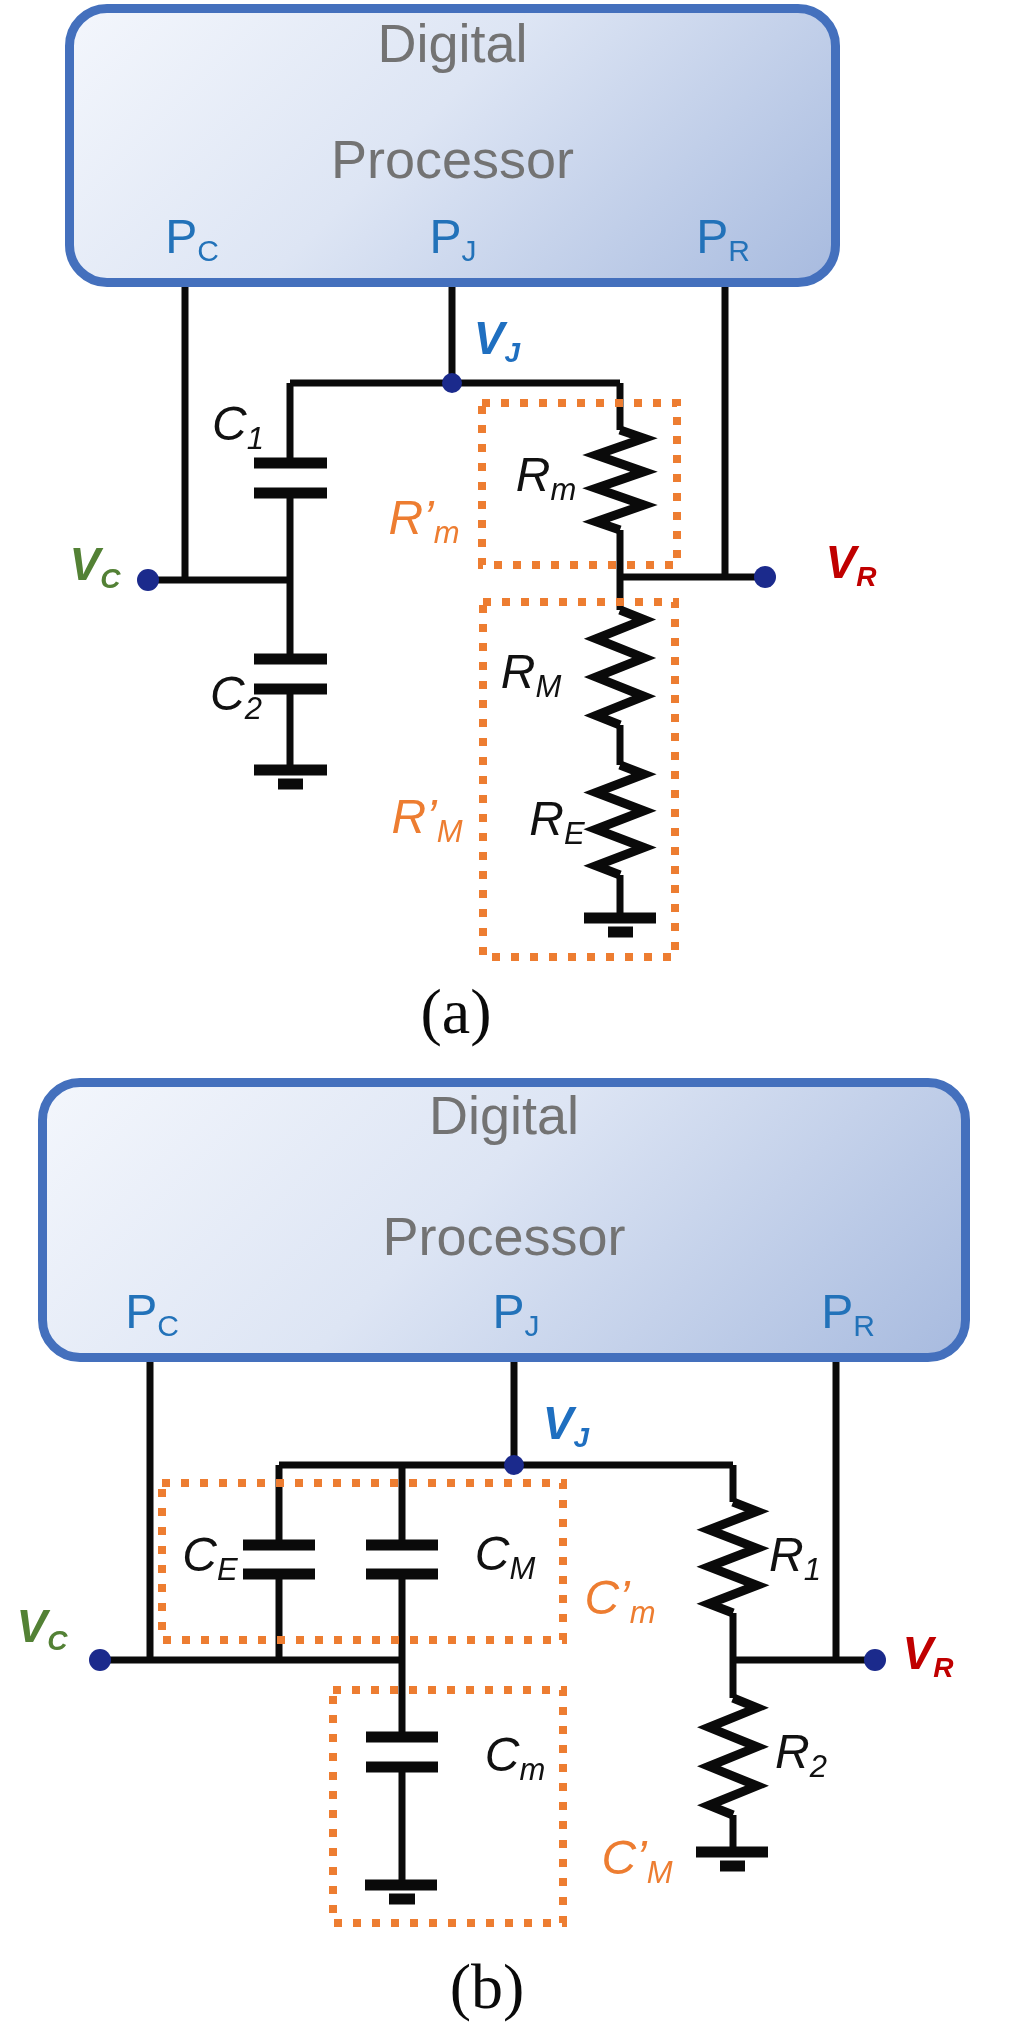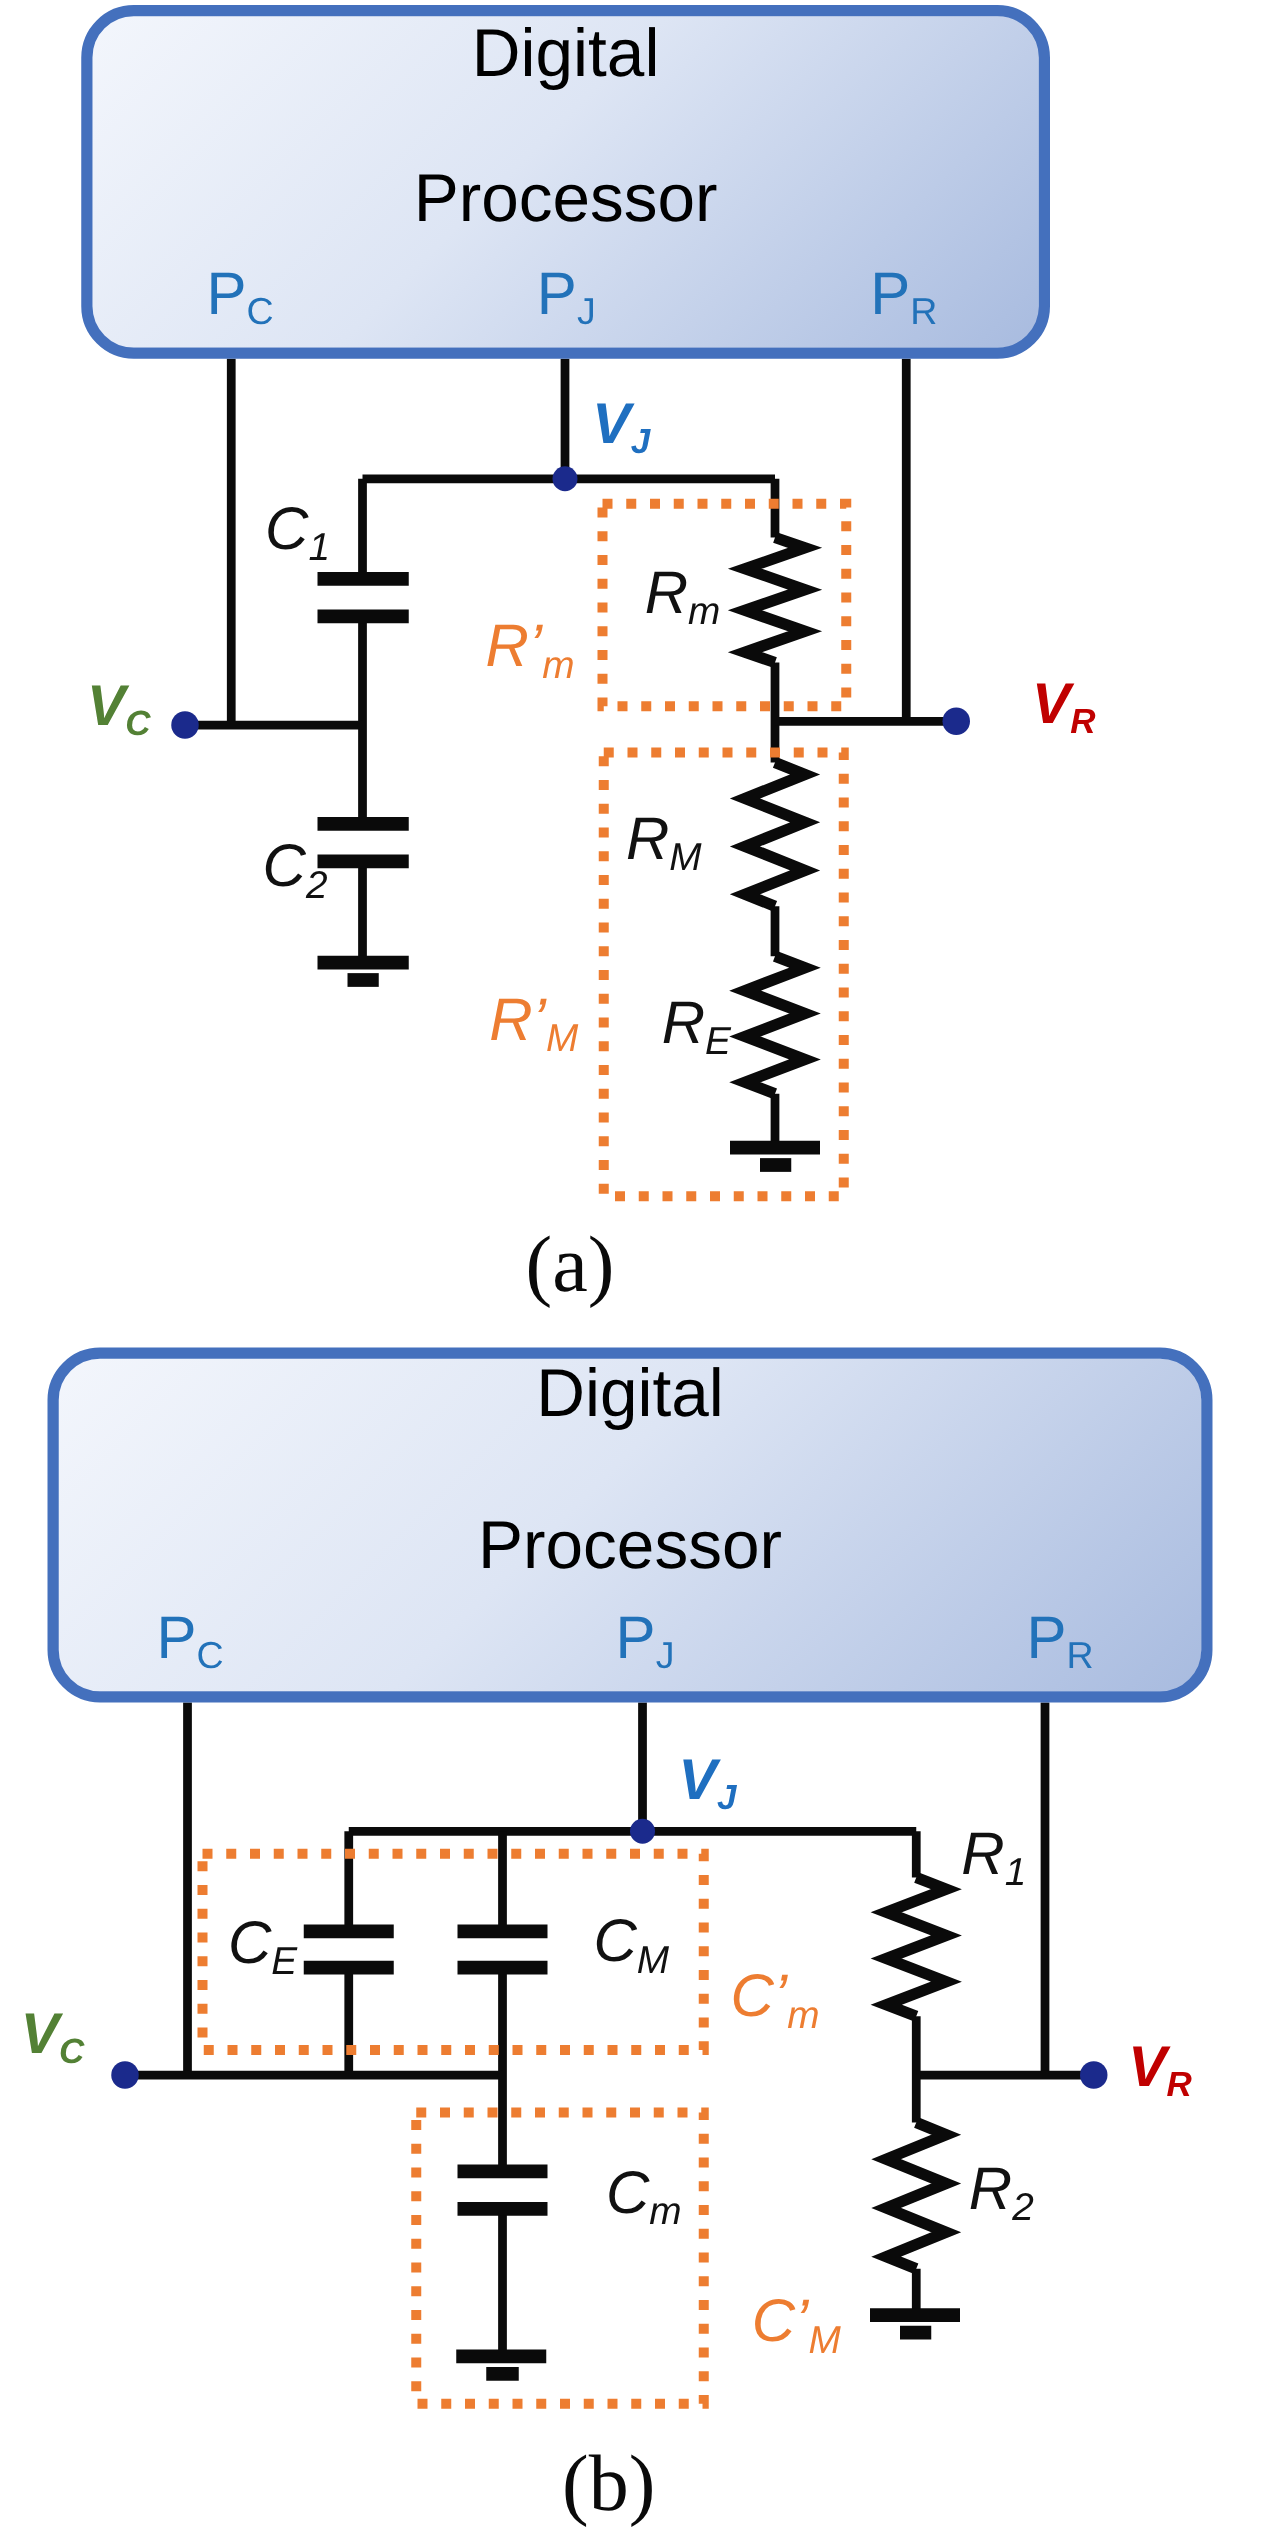--- a/index.html
+++ b/index.html
@@ -4,21 +4,21 @@
 <style>
   html,body{margin:0;padding:0;background:#ffffff;}
   #canvas{position:relative;width:1017px;height:2033px;background:#ffffff;overflow:hidden;
           font-family:"Liberation Sans",sans-serif;}
   svg{position:absolute;left:0;top:0;}
 
   
   .proc-box{position:absolute;border:9px solid #4470bd;border-radius:42px;
             background:linear-gradient(135deg,#f3f6fc 0%,#dde5f4 45%,#a8bbdf 100%);
             box-sizing:border-box;}
-  .proc-title{position:absolute;text-align:center;color:#000000;font-size:54px;line-height:1.18;
+  .proc-title{position:absolute;text-align:center;color:#737373;font-size:54px;line-height:1.18;
               font-weight:400;letter-spacing:0px;}
   .pin{position:absolute;transform:translate(-50%,-50%);color:#2272b9;font-size:48px;font-weight:400;white-space:nowrap;}
   .pin .sb{font-size:30px;vertical-align:-8px;}
 
   
   .clabel{position:absolute;transform:translate(-50%,-50%);font-style:italic;color:#111111;
           font-size:48px;white-space:nowrap;}
   .clabel .sb{font-size:31px;vertical-align:-9px;font-style:italic;}
   .olabel{color:#ed7d31;margin-top:44px;}
   .vlabel{position:absolute;transform:translate(-50%,-50%);font-style:italic;font-weight:bold;
@@ -173,21 +173,21 @@
   <div class="pin" style="left:516px;top:1313px;"><span>P</span><span class="sb">J</span></div>
   <div class="pin" style="left:848px;top:1313px;"><span>P</span><span class="sb">R</span></div>
 
   <div class="vlabel blue" style="left:566px;top:1425px;"><span>V</span><span class="sb">J</span></div>
   <div class="vlabel green" style="left:42px;top:1628px;"><span>V</span><span class="sb">C</span></div>
   <div class="vlabel red" style="left:928px;top:1655px;"><span>V</span><span class="sb">R</span></div>
 
   <div class="clabel" style="left:210px;top:1557px;"><span>C</span><span class="sb">E</span></div>
   <div class="clabel" style="left:505px;top:1556px;"><span>C</span><span class="sb">M</span></div>
   <div class="clabel" style="left:515px;top:1757px;"><span>C</span><span class="sb">m</span></div>
-  <div class="clabel" style="left:795px;top:1486px;"><span>R</span><span class="sb">1</span></div>
+  <div class="clabel" style="left:795px;top:1557px;"><span>R</span><span class="sb">1</span></div>
   <div class="clabel" style="left:801px;top:1754px;"><span>R</span><span class="sb">2</span></div>
 
   <div class="clabel olabel" style="left:620px;top:1556px;"><span>C’</span><span class="sb">m</span></div>
   <div class="clabel olabel" style="left:637px;top:1816px;"><span>C’</span><span class="sb">M</span></div>
 
   <div class="caption" style="left:487px;top:1987px;">(b)</div>
 
 </div>
 
 </body></html>

